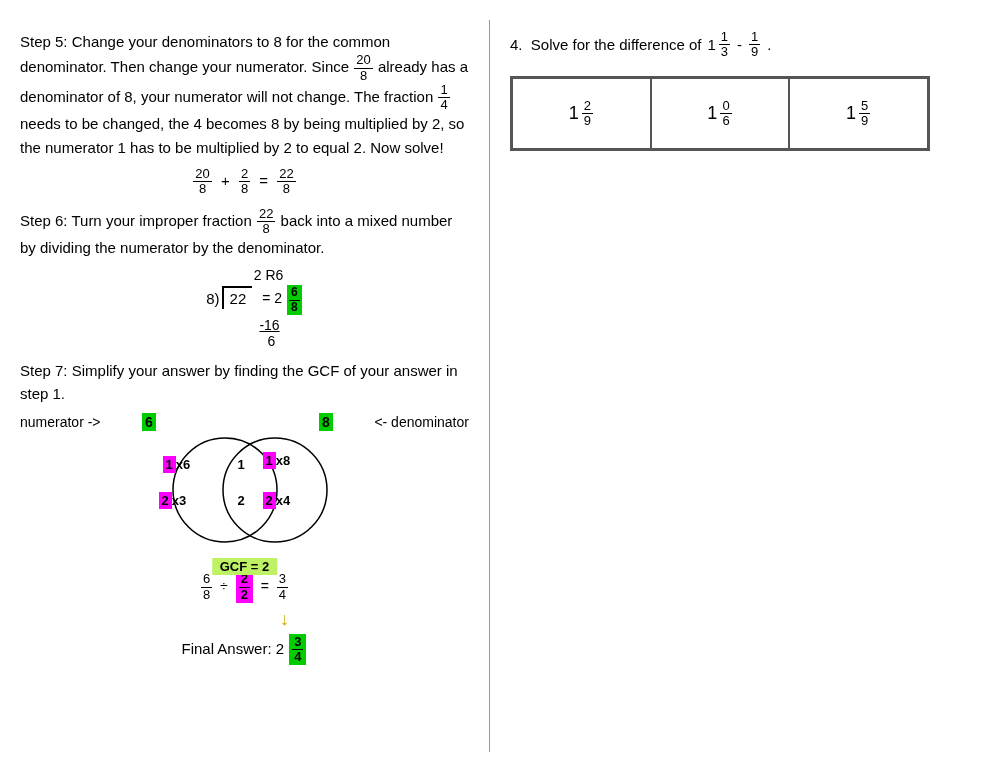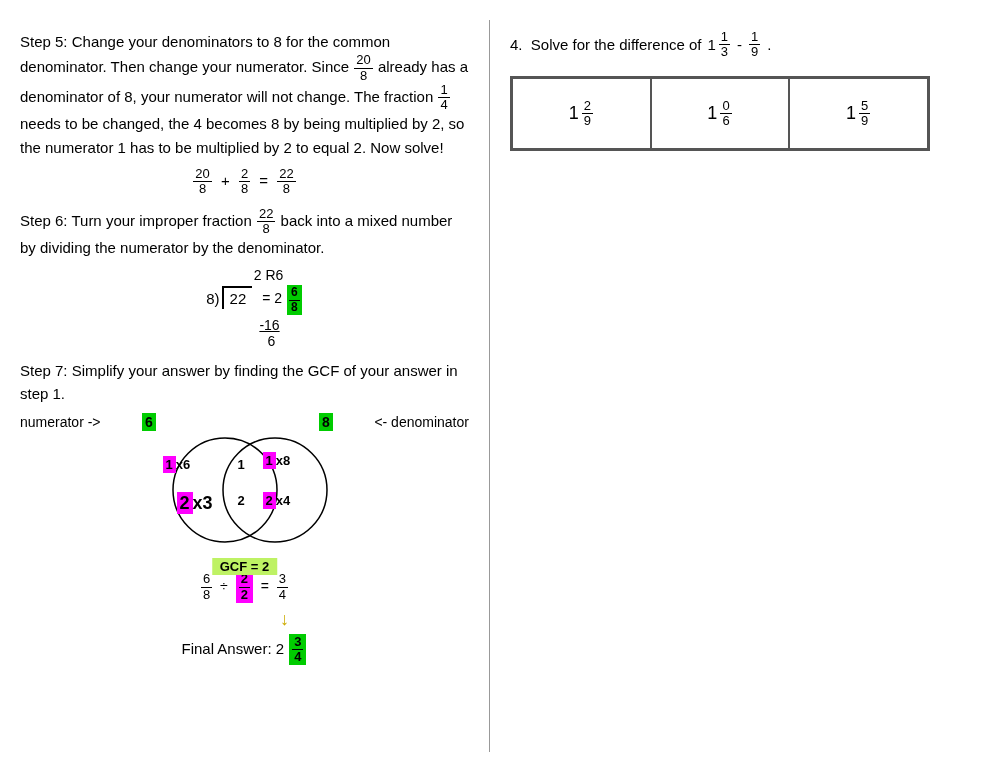--- a/index.html
+++ b/index.html
@@ -222,21 +222,21 @@
       <svg width="200" height="110" style="position:absolute;top:0;left:0;">
 
         <circle cx="80" cy="55" r="52" fill="none" stroke="#000" stroke-width="1.5"></circle>
 
         <circle cx="130" cy="55" r="52" fill="none" stroke="#000" stroke-width="1.5"></circle>
       </svg>
 
       <div style="position:absolute; top:22px; left:18px; font-size:13px; font-weight:bold;">
         <span class="hl-magenta">1</span>x6
       </div>
-      <div style="position:absolute; top:58px; left:32px; font-size:18px; font-weight:bold;">
+      <div style="position:absolute; top:58px; left:14px; font-size:13px; font-weight:bold;">
         <span class="hl-magenta">2</span>x3
       </div>
 
       <div style="position:absolute; top:22px; left:93px; font-size:13px; font-weight:bold;">1</div>
       <div style="position:absolute; top:58px; left:93px; font-size:13px; font-weight:bold;">2</div>
 
       <div style="position:absolute; top:18px; left:118px; font-size:13px; font-weight:bold;">
         <span class="hl-magenta">1</span>x8
       </div>
       <div style="position:absolute; top:58px; left:118px; font-size:13px; font-weight:bold;">

